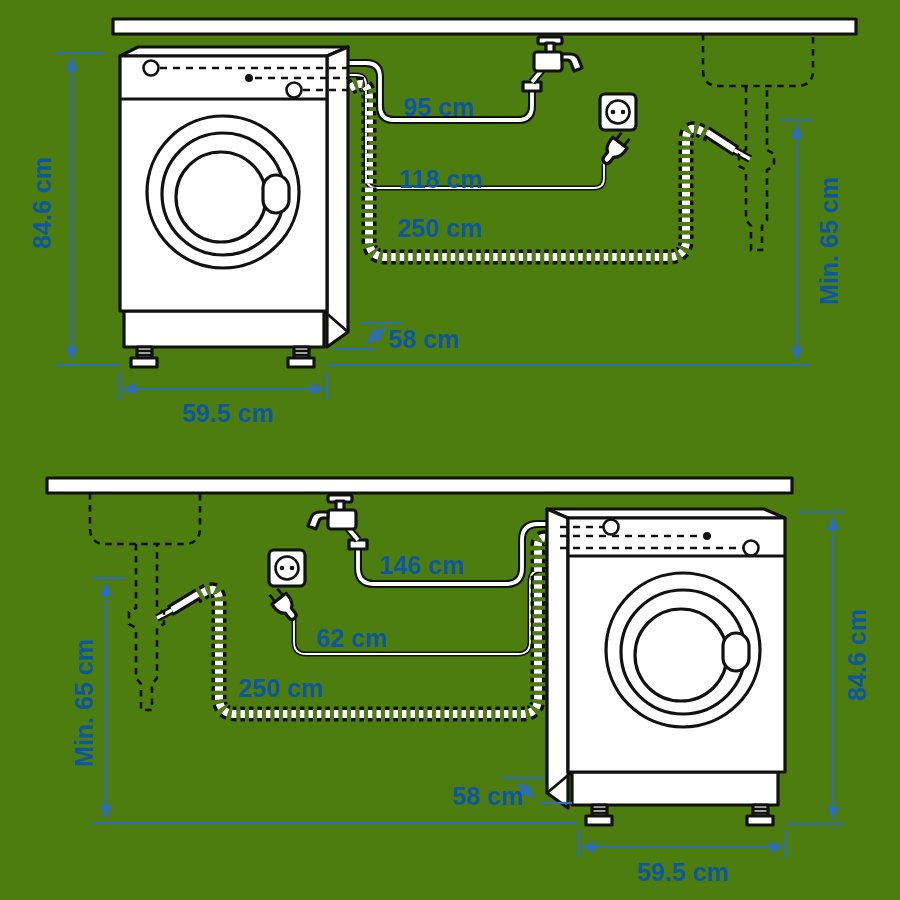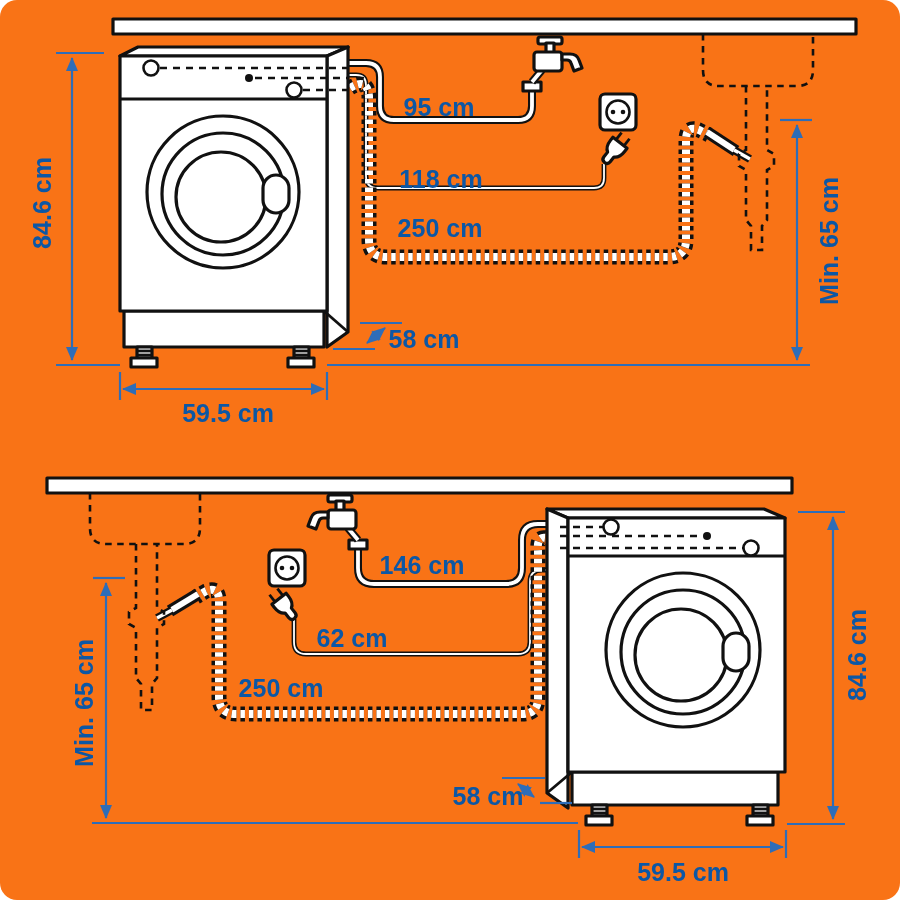--- a/index.html
+++ b/index.html
@@ -1,16 +1,16 @@
 <!DOCTYPE html>
 <html><head>
 <meta charset="utf-8">
 <style>
   html,body { margin:0; padding:0; background:#ffffff; }
-  #stage { width:900px; height:900px; position:relative; background:#f97316;border-radius:17px; }
+  #stage { width:900px; height:900px; position:relative; background:#4d7c0f; }
   svg { display:block; }
   .inkf  { fill:#ffffff; stroke:#111111; stroke-width:3.2; stroke-linejoin:round; }
   .ink   { fill:none; stroke:#111111; stroke-width:2.8; stroke-linejoin:round; }
   .knob  { fill:#ffffff; stroke:#111111; stroke-width:2.6; }
   .dot   { fill:#111111; stroke:none; }
   .dashl { fill:none; stroke:#111111; stroke-width:2.5; stroke-dasharray:7 6; }
   .sinkd { fill:none; stroke:#111111; stroke-width:2.6; stroke-dasharray:6.5 5.5; stroke-linejoin:miter; }
   .hose-out { fill:none; stroke:#111111; stroke-width:8; }
   .hose-in  { fill:none; stroke:#ffffff; stroke-width:3.8; }
   .cord-out { fill:none; stroke:#111111; stroke-width:4.8; }

